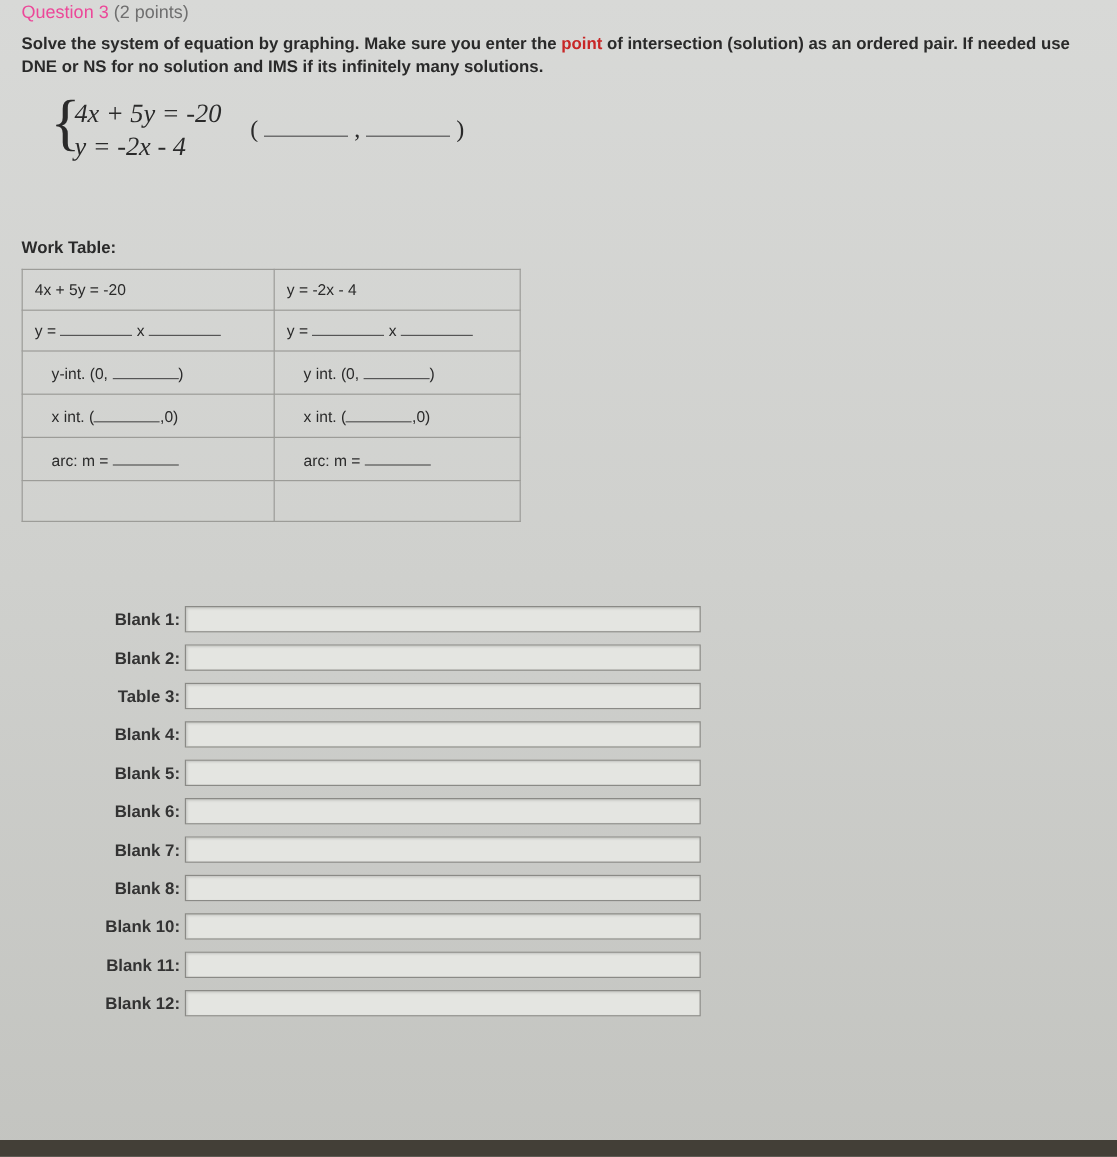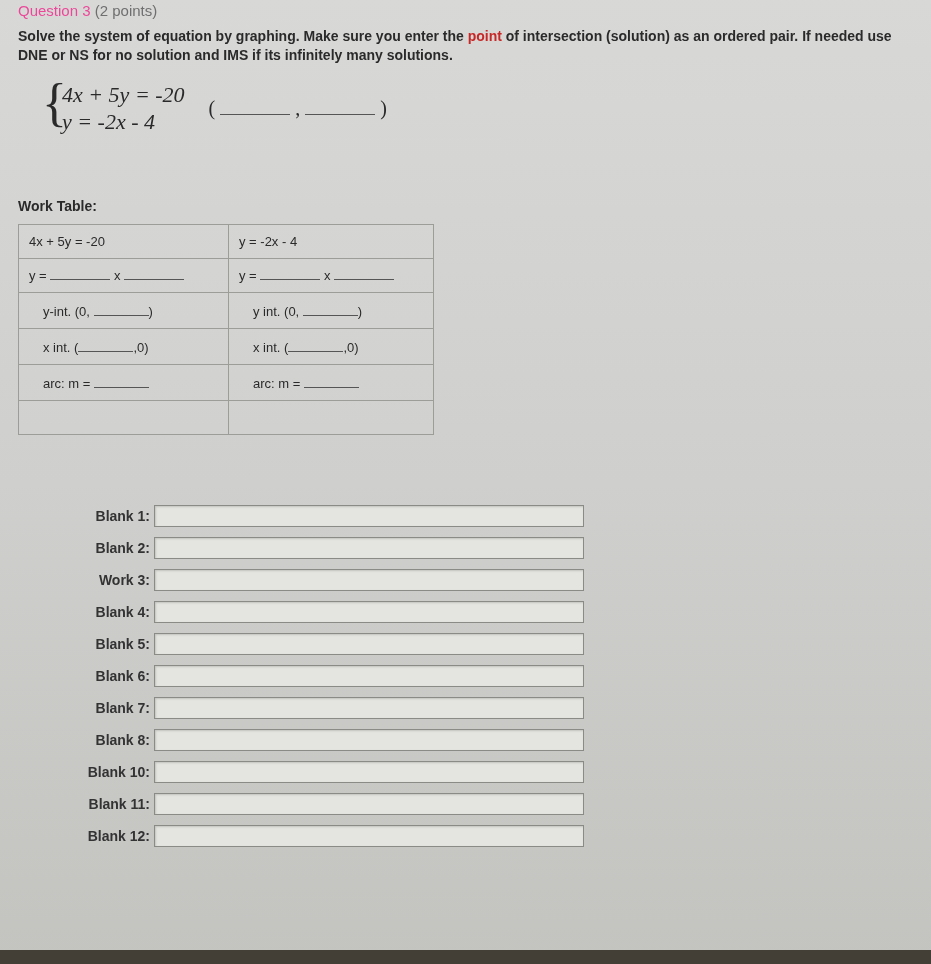--- a/index.html
+++ b/index.html
@@ -198,21 +198,21 @@
   <div class="blanks">
     <div class="blankrow">
         <label>Blank 1:</label>
         <input type="text" style="">
       </div>
     <div class="blankrow">
         <label>Blank 2:</label>
         <input type="text" style="">
       </div>
     <div class="blankrow">
-        <label>Work 3:</label>
+        <label>Table 3:</label>
         <input type="text" style="">
       </div>
     <div class="blankrow">
         <label>Blank 4:</label>
         <input type="text" style="">
       </div>
     <div class="blankrow">
         <label>Blank 5:</label>
         <input type="text" style="">
       </div>

